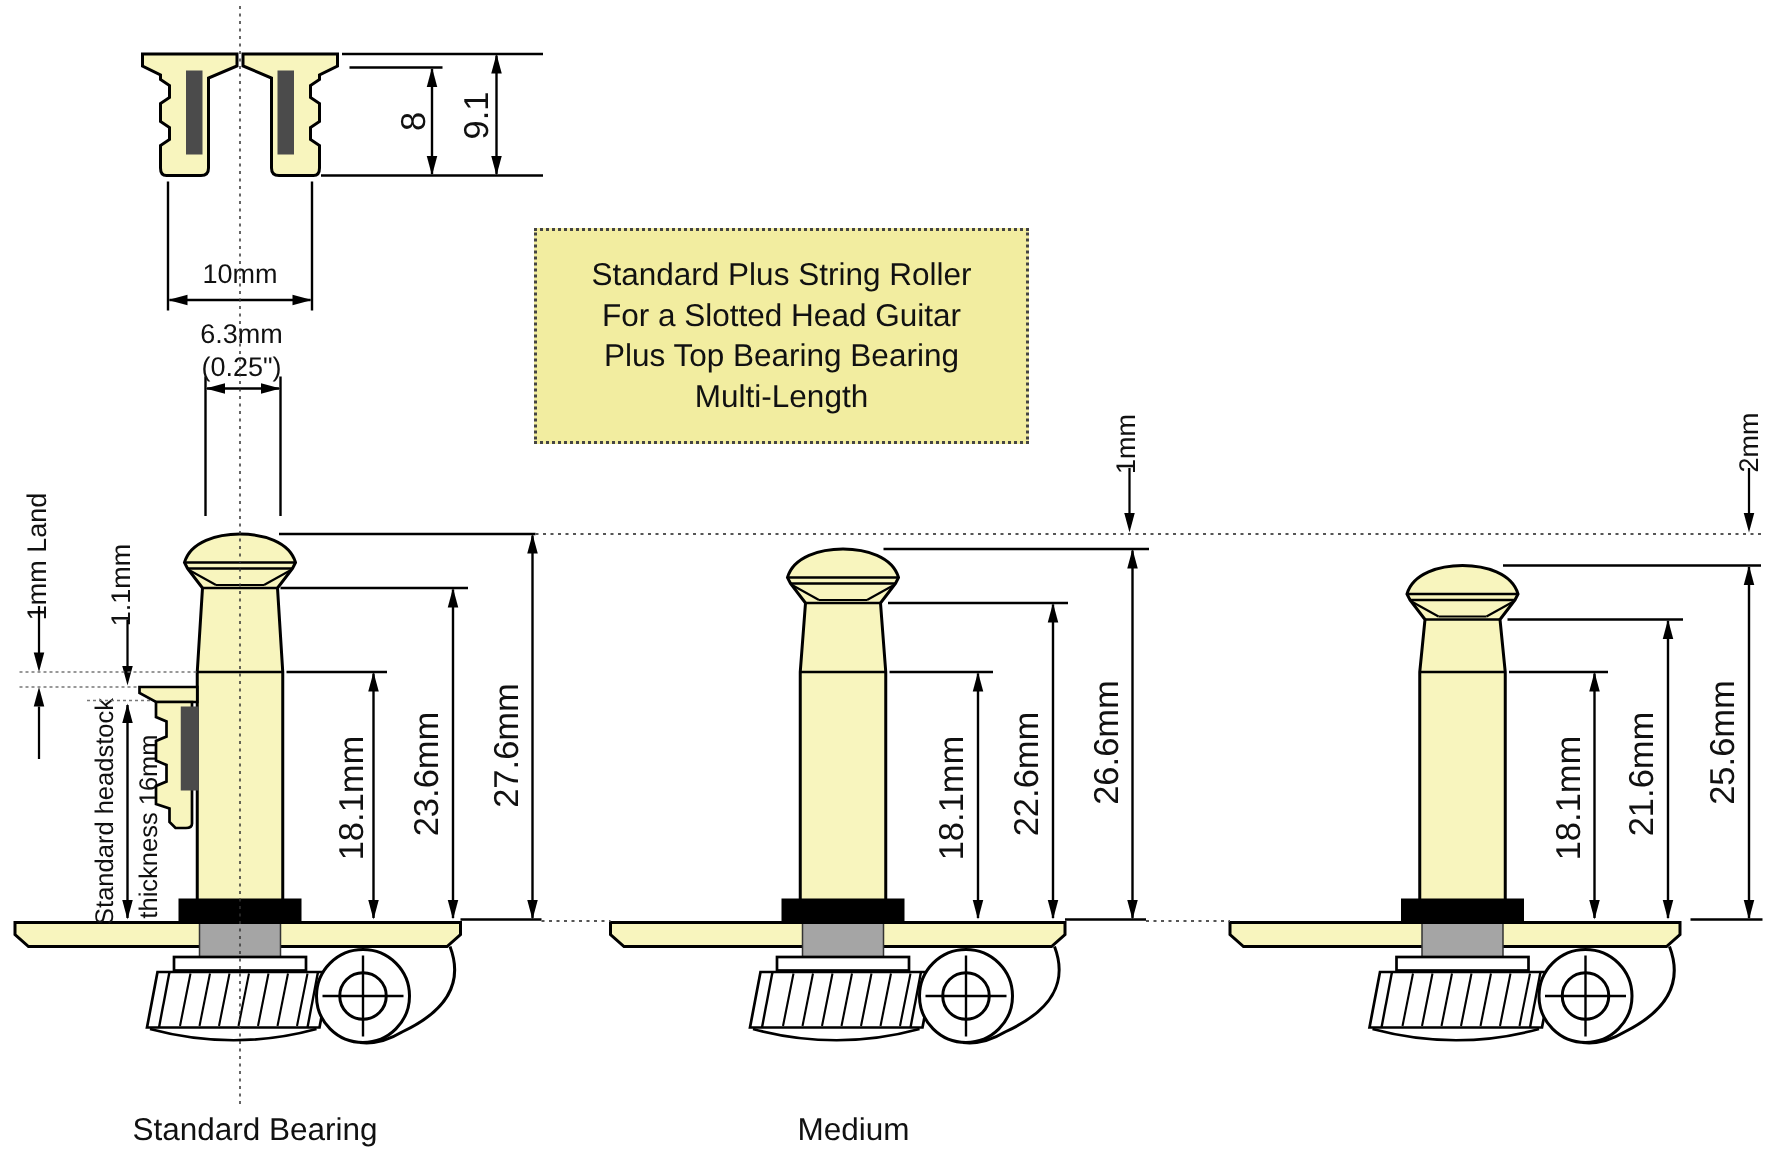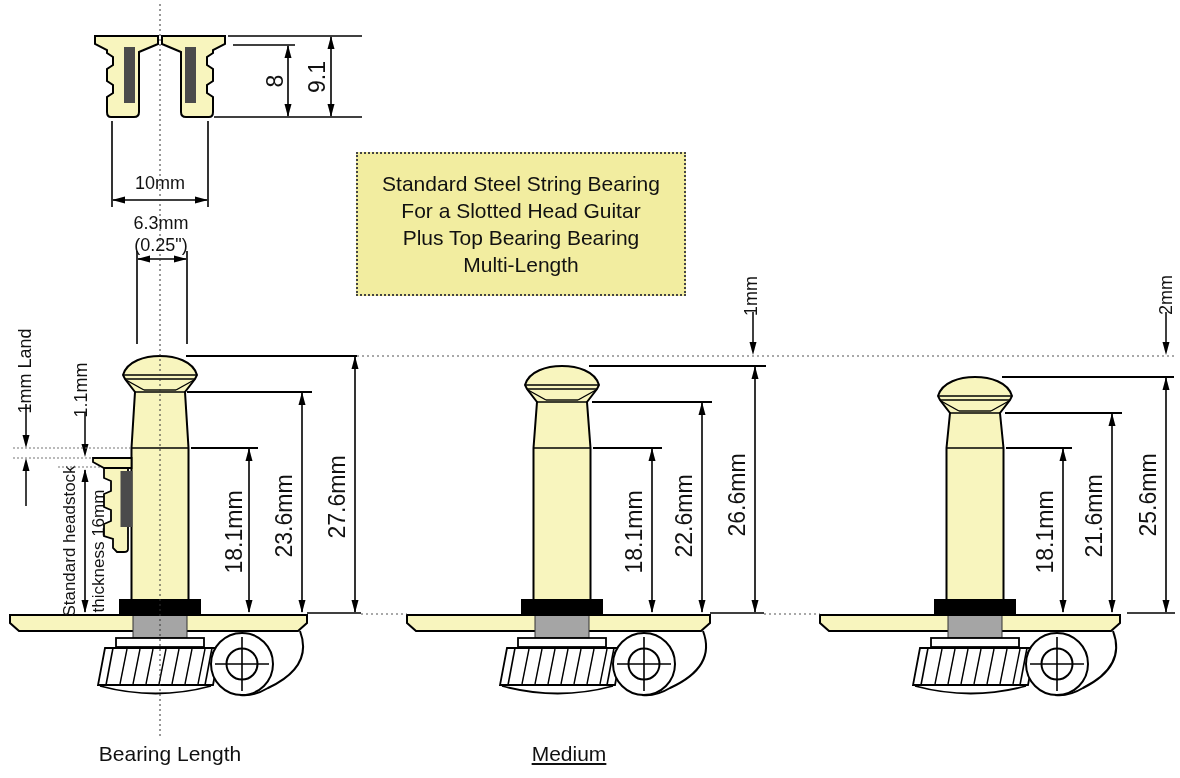--- a/index.html
+++ b/index.html
@@ -6,21 +6,21 @@
   #stage{position:relative;width:1180px;height:778px;background:#ffffff;overflow:hidden;
          font-family:"Liberation Sans", sans-serif;}
   #dwg{position:absolute;left:0;top:0;}
   #dwg text{font-family:"Liberation Sans", sans-serif;fill:#111111;}
   .title-box{position:absolute;left:356px;top:152px;width:330px;height:144px;
      border:2px dotted #444;box-sizing:border-box;display:flex;flex-direction:column;
      justify-content:center;align-items:center;text-align:center;
      font-size:21px;line-height:27px;color:#111;}
   .floor-label{position:absolute;top:742px;width:240px;text-align:center;
      font-size:21px;color:#111;}
-  .fl-std{left:50px;} .fl-med{left:449px;text-decoration:underline;} .fl-short{left:860px;}
+  .fl-std{left:50px;} .fl-med{left:449px;} .fl-short{left:860px;}
 </style>
 </head>
 <body>
 
 <div id="stage">
   <svg id="dwg" width="1180" height="778" viewBox="0 0 1180 778">
       <path d="M95,36 L158,36 L158,44 L139,52 L139,112 Q139,117 134,117 L111,117 Q107,117 107,112 L107,97 L113,93 L113,85 L107,81 L107,69 L113,65 L113,57 L107,53 L107,50 L95,44 Z" fill="#F8F5BE" stroke="#000000" stroke-width="2"></path>
       <path d="M225,36 L162,36 L162,44 L181,52 L181,112 Q181,117 186,117 L209,117 Q213,117 213,112 L213,97 L207,93 L207,85 L213,81 L213,69 L207,65 L207,57 L213,53 L213,50 L225,44 Z" fill="#F8F5BE" stroke="#000000" stroke-width="2"></path>
       <rect x="124" y="47" width="11" height="56" fill="#4B4B4B" stroke="none" stroke-width="0"></rect>
       <rect x="185" y="47" width="11" height="56" fill="#4B4B4B" stroke="none" stroke-width="0"></rect>
@@ -205,21 +205,21 @@
       <line x1="13" y1="448" x2="133" y2="448" stroke="#777" stroke-width="1.1" stroke-dasharray="2 2"></line>
       <line x1="13" y1="458" x2="97" y2="458" stroke="#777" stroke-width="1.1" stroke-dasharray="2 2"></line>
       <line x1="58" y1="467" x2="102" y2="467" stroke="#777" stroke-width="1.1" stroke-dasharray="2 2"></line>
       <path d="M93,458 L131.5,458 L131.5,468 L104,468 L93,462 Z" fill="#F8F5BE" stroke="#000000" stroke-width="1.8"></path>
       <path d="M104,468 L128,468 L128,549 Q128,552 124,552 L117,552 L113,548 L113,539 L104,536 L104,524 L111,521 L111,510 L104,507 L104,494 L111,491 L111,481 L104,478 Z" fill="#F8F5BE" stroke="#000000" stroke-width="1.8"></path>
       <rect x="120.5" y="471" width="12" height="56" fill="#4B4B4B" stroke="none" stroke-width="0"></rect>
       <line x1="160" y1="4" x2="160" y2="736" stroke="#333" stroke-width="1" stroke-dasharray="2 3"></line>
     </svg>
 
   <div class="title-box" style="background: rgb(242, 237, 160);">
-    <span>Standard Steel String Bearing</span>
+    <span>Standard Plus String Roller</span>
     <span>For a Slotted Head Guitar</span>
     <span>Plus Top Bearing Bearing</span>
     <span>Multi-Length</span>
   </div>
 
-  <div class="floor-label fl-std">Bearing Length</div>
+  <div class="floor-label fl-std">Standard Bearing</div>
   <div class="floor-label fl-med">Medium</div>
 </div>
 
 </body></html>

